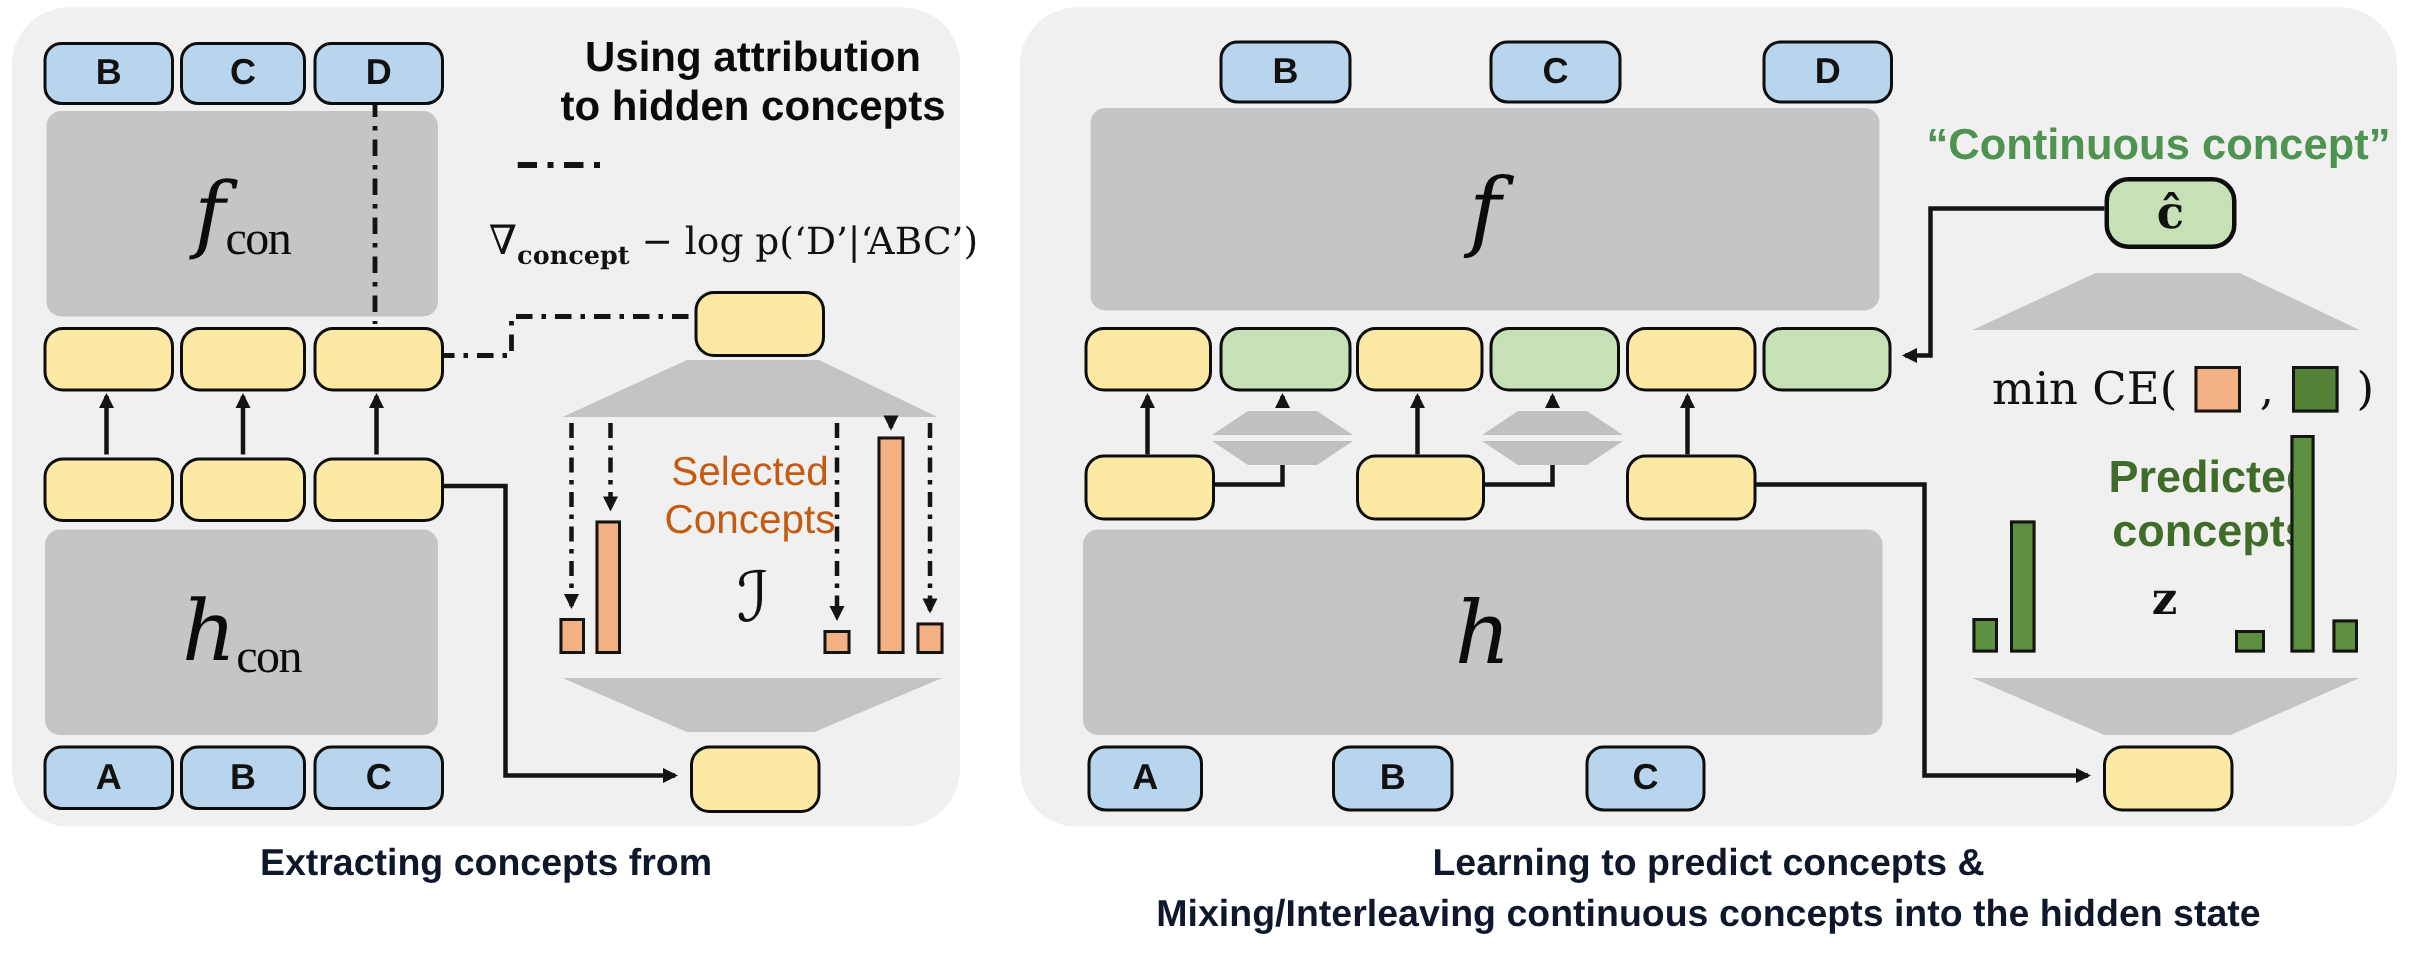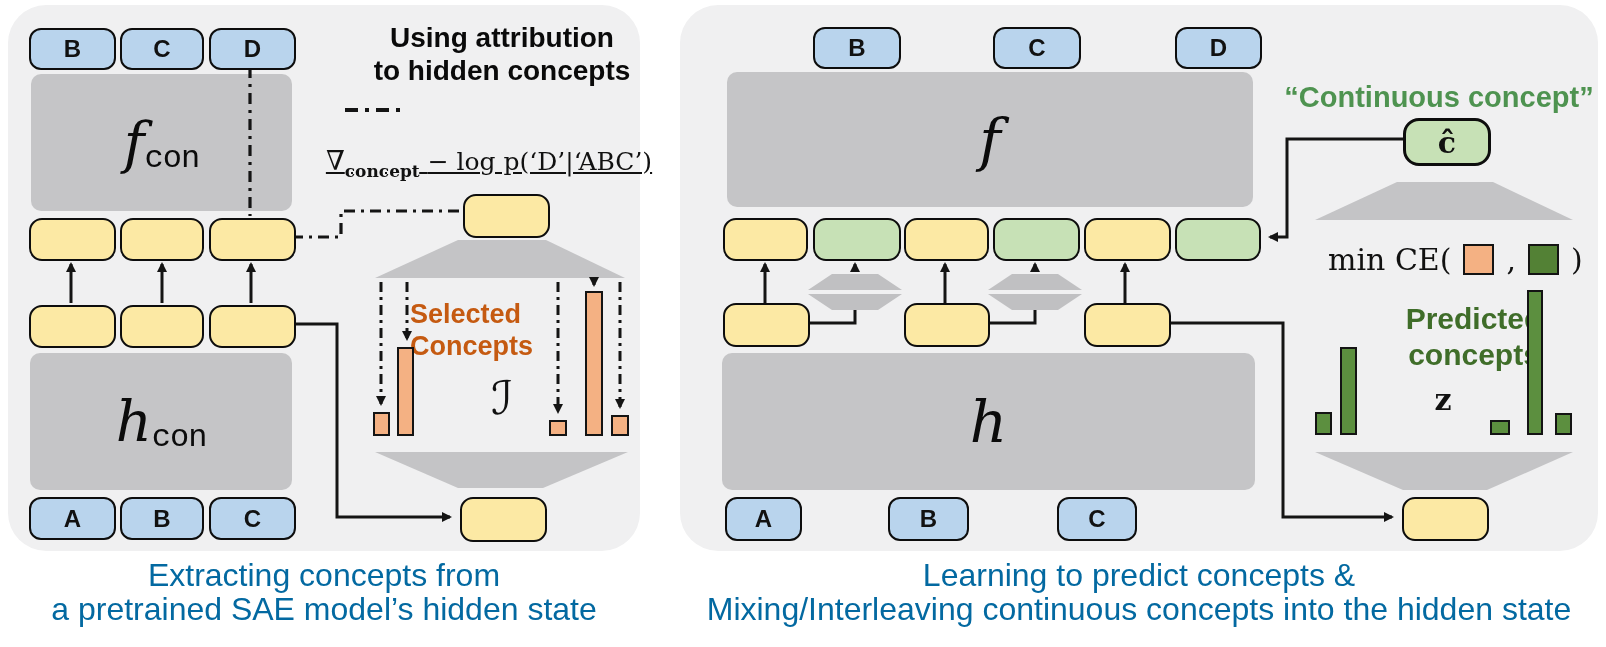--- a/index.html
+++ b/index.html
@@ -9,35 +9,35 @@
   svg.overlay{position:absolute;left:0;top:0;pointer-events:none;}
 
   .tok{position:absolute;display:flex;align-items:center;justify-content:center;
        background:#b9d4ed;border:2.5px solid #0d0d0d;border-radius:12px;
        font-weight:bold;font-size:24px;color:#111;}
   .ybox{position:absolute;background:#fce9a4;border:2.5px solid #0d0d0d;border-radius:13px;}
   .gbox{position:absolute;background:#c7e1b6;border:2.5px solid #0d0d0d;border-radius:13px;}
   .model{position:absolute;background:#c5c5c7;border-radius:10px;
          display:flex;align-items:center;justify-content:center;color:#0b0b0b;}
   .mathf{font-family:"DejaVu Serif",serif;font-style:italic;font-size:56px;}
-  .mathsub{font-family:Liberation Mono, monospace;font-style:normal;font-size:32px;
+  .mathsub{font-family:Liberation Serif, serif;font-style:normal;font-size:32px;
            position:relative;top:16px;letter-spacing:-1px;}
   .hdr{position:absolute;text-align:center;font-weight:bold;font-size:28px;line-height:33px;color:#0a0a0a;}
   .legend{position:absolute;display:flex;align-items:center;gap:8px;font-size:24px;color:#111;}
   .formula{position:absolute;font-family:"DejaVu Serif",serif;font-size:25px;color:#111;
            text-align:center;white-space:nowrap;}
   .formula .nab{font-size:27px;}
   .formula .sub{font-size:17px;font-weight:bold;position:relative;top:7px;letter-spacing:0;}
-  .sel{position:absolute;text-align:left;font-weight:bold;font-size:27px;line-height:32px;color:#c55a11;}
+  .sel{position:absolute;text-align:center;font-weight:normal;font-size:27px;line-height:32px;color:#c55a11;}
   .scriptI{position:absolute;text-align:center;font-family:"DejaVu Sans","DejaVu Serif",serif;
            font-size:46px;color:#111;font-style:italic;}
   .bar{position:absolute;border:2px solid #141414;box-sizing:border-box;}
   .bar.orange{background:#f4b183;}
   .bar.green{background:#5c8f3f;}
-  .caption{position:absolute;text-align:center;font-weight:normal;font-size:32px;line-height:34px;color:#0369a1;}
+  .caption{position:absolute;text-align:center;font-weight:bold;font-size:25px;line-height:34px;color:#0f172a;}
   .cchdr{position:absolute;text-align:center;font-weight:bold;font-size:29px;color:#4e9350;white-space:nowrap;}
   .chat{position:absolute;background:#c7e1b6;border:3px solid #0d0d0d;border-radius:16px;
         display:flex;align-items:center;justify-content:center;
         font-family:"DejaVu Serif",serif;font-weight:bold;font-size:30px;color:#111;}
   .mince{position:absolute;display:flex;align-items:center;gap:6px;
          font-family:"DejaVu Serif",serif;font-size:30px;color:#111;white-space:nowrap;}
   .sq{display:inline-block;width:31px;height:31px;border:2.5px solid #141414;box-sizing:border-box;}
   .sq.orange{background:#f4b183;}
   .sq.dgreen{background:#538135;}
   .pred{position:absolute;text-align:center;font-weight:bold;font-size:30px;line-height:36px;color:#3f6d29;}
@@ -119,21 +119,21 @@
       <div>Using attribution</div>
       <div>to hidden concepts</div>
     </div>
 
     <div class="legend" style="left:337px;top:100px;">
       <svg width="56" height="10">
         <line x1="0" y1="5" x2="56" y2="5" stroke="#141414" stroke-width="4" stroke-dasharray="13 7 4 7"></line>
       </svg>
     </div>
 
-    <div class="formula" style="left:316px;top:140px;width:330px;text-decoration:underline;">
+    <div class="formula" style="left:316px;top:140px;width:330px;">
       <span class="nab">∇</span><span class="sub">concept</span>
       <span>− log p(‘D’|‘ABC’)</span>
     </div>
 
     <div class="ybox" style="left:455px;top:189px;width:83px;height:40px;"></div>
     <div class="ybox" style="left:452px;top:492px;width:83px;height:41px;"></div>
 
     <div class="sel" style="left:402px;top:293px;width:180px;">
       <div>Selected</div>
       <div>Concepts</div>
@@ -240,20 +240,19 @@
     <div class="bar green" style="left: 660px; bottom: 116px; width: 17px; height: 88px;"></div>
     <div class="bar green" style="left: 810px; bottom: 116px; width: 20px; height: 15px;"></div>
     <div class="bar green" style="left: 847px; bottom: 116px; width: 16px; height: 145px;"></div>
     <div class="bar green" style="left: 875px; bottom: 116px; width: 17px; height: 22px;"></div>
 
     <div class="ybox" style="left:722px;top:492px;width:83px;height:40px;"></div>
   </section>
 
   <div class="caption" style="left:8px;top:558px;width:632px;">
     <div>Extracting concepts from</div>
-    <div>a pretrained SAE model’s hidden state</div>
   </div>
   <div class="caption" style="left:680px;top:558px;width:918px;">
     <div>Learning to predict concepts &amp;</div>
     <div>Mixing/Interleaving continuous concepts into the hidden state</div>
   </div>
 
 </div>
 
 </body></html>

